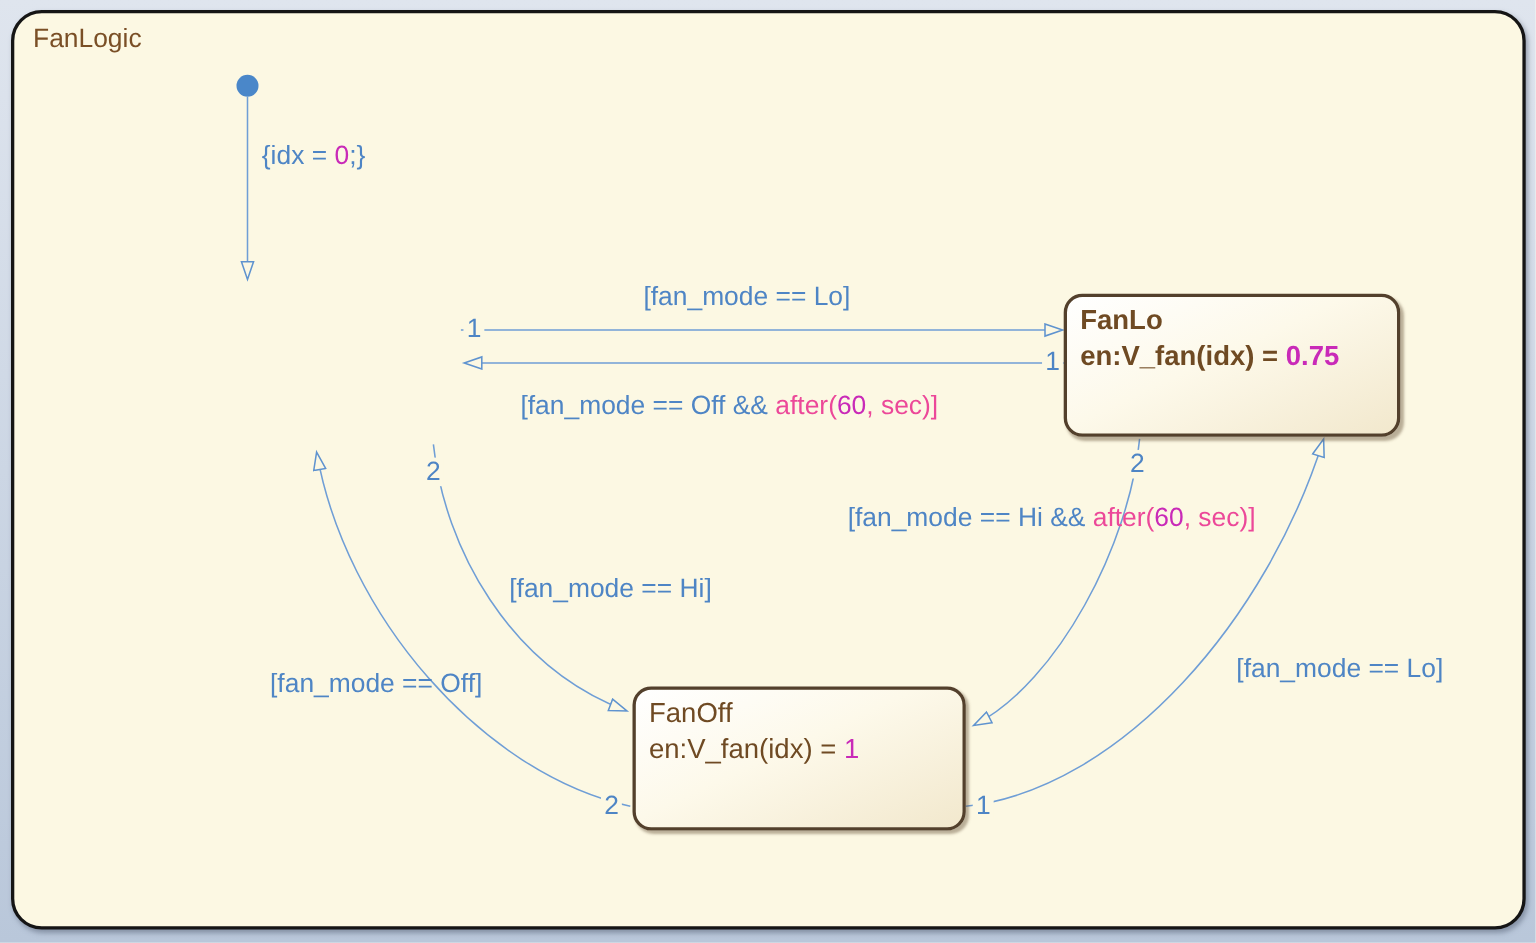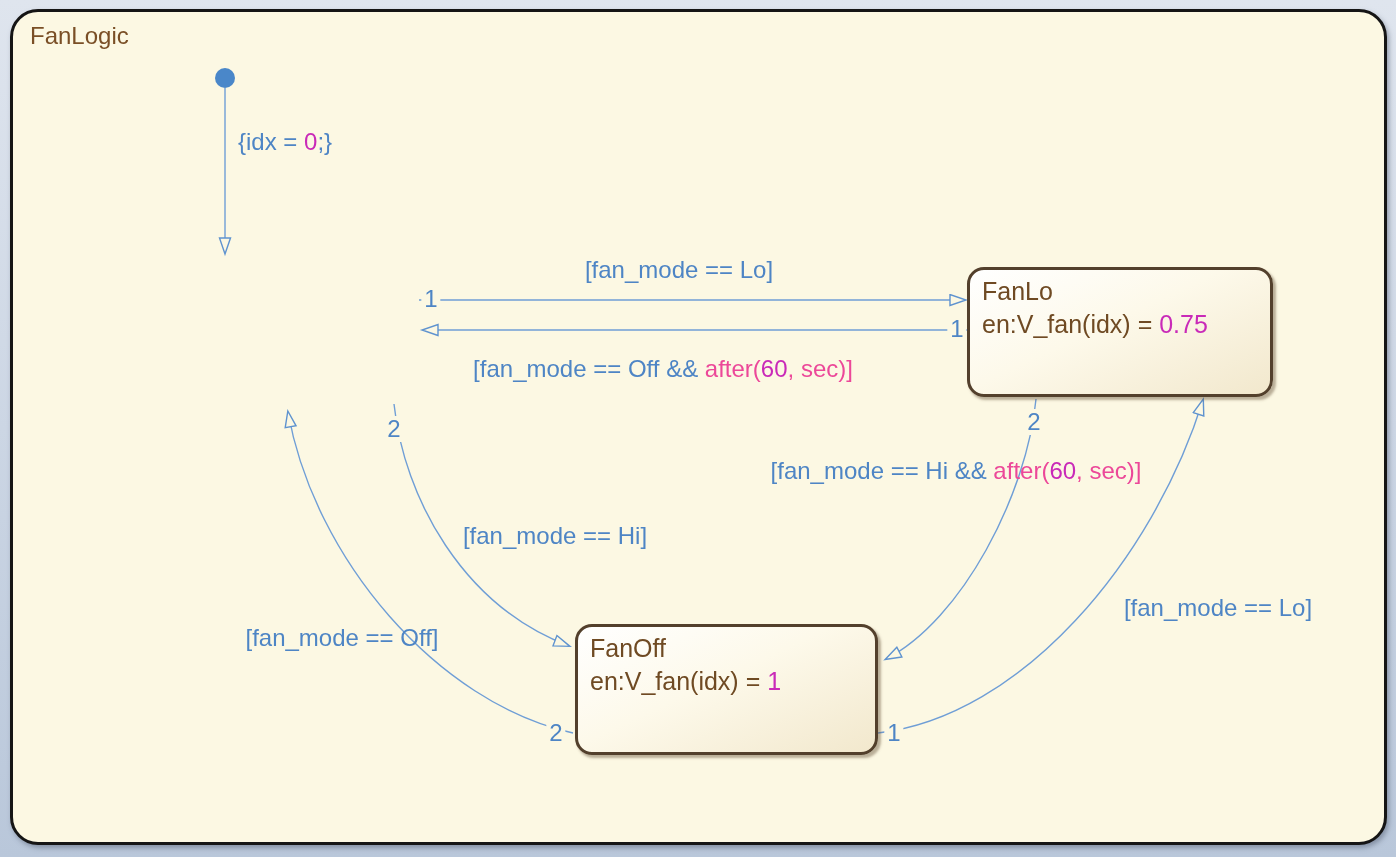--- a/index.html
+++ b/index.html
@@ -23,21 +23,21 @@
   svg.wires{position:absolute;left:0;top:0;width:1396px;height:857px;}
   .state{
     position:absolute;box-sizing:border-box;
     border:3px solid #53402c;border-radius:17px;
     background:linear-gradient(155deg,#ffffff 0%,#fdf9ea 45%,#f2e8cd 100%);
     box-shadow:2.5px 3px 2.5px rgba(104,85,60,0.45);
     color:#6f4a23;font-size:25px;line-height:33px;
     padding:5px 12px;white-space:nowrap;
   }
   .state-fanoff{left:158px;top:258px;width:261px;height:146px;}
-  .state-fanlo {left:967px;top:267px;width:306px;height:130px;}
+  .state-fanlo {left:967px;top:267px;width:306px;height:130px;font-weight:bold;}
   .state-fanhi {left:575px;top:624px;width:303px;height:131px;}
   .tlabel{
     position:absolute;transform:translate(-50%,-50%);
     font-size:24px;color:#4e85c5;white-space:nowrap;
   }
   .tlabel-left{transform:translate(0,-50%);}
   .onum{
     position:absolute;transform:translate(-50%,-50%);
     font-size:24px;color:#4e85c5;background:#fcf8e3;
     padding:0 3px;white-space:nowrap;line-height:26px;
@@ -96,21 +96,21 @@
   <div class="tlabel" style="left:663px;top:369px;">
     <span>[fan_mode == Off  &amp;&amp; </span><span class="c-kw">after(</span><span class="c-num">60</span><span class="c-kw">, sec)]</span>
   </div>
 
   <div class="tlabel" style="left:908px;top:471px;margin-left:48px;">
     <span>[fan_mode == Hi &amp;&amp; </span><span class="c-kw">after(</span><span class="c-num">60</span><span class="c-kw">, sec)]</span>
   </div>
 
   <div class="tlabel" style="left:555px;top:536px;">[fan_mode == Hi]</div>
 
-  <div class="tlabel" style="left:342px;top:622px;margin-top:16px;">[fan_mode == Off]</div>
+  <div class="tlabel" style="left:342px;top:622px;">[fan_mode == Off]</div>
 
   <div class="tlabel" style="left:1218px;top:608px;">[fan_mode == Lo]</div>
 
   <span class="onum" style="left:431px;top:299px;">1</span>
   <span class="onum" style="left:957px;top:329px;">1</span>
   <span class="onum" style="left:394px;top:429px;">2</span>
   <span class="onum" style="left:1034px;top:422px;">2</span>
   <span class="onum" style="left:556px;top:733px;">2</span>
   <span class="onum" style="left:894px;top:733px;">1</span>
 

